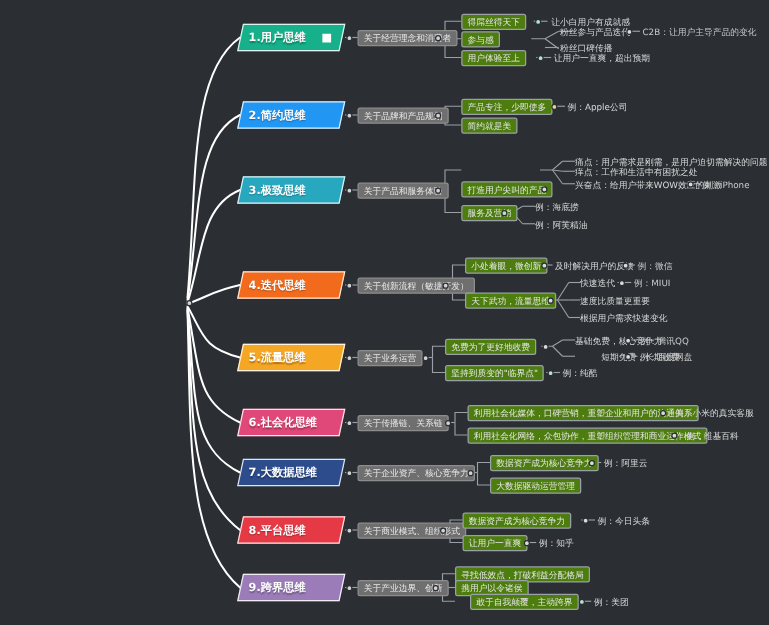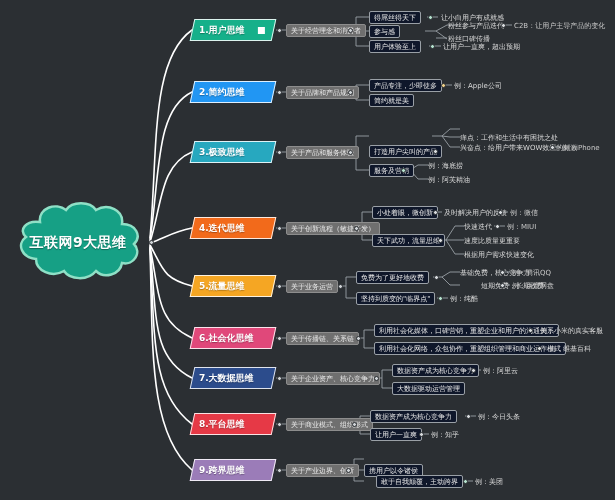--- a/index.html
+++ b/index.html
@@ -49,21 +49,21 @@
   .lv2{
     position:absolute;height:13px;
     background:#6f6f6f;border:1px solid #8d8d8d;border-radius:2px;
     display:flex;align-items:center;padding:0 4px;box-sizing:border-box;
     color:#e9e9e9;font-size:7px;white-space:nowrap;
   }
 
   
   .lv3{
     position:absolute;height:13px;
-    background:#0f172a;border:1px solid #9aa0a6;border-radius:2px;
+    background:#4d7c0f;border:1px solid #9aa0a6;border-radius:2px;
     display:flex;align-items:center;padding:0 4px;box-sizing:border-box;
     color:#e6e6e6;font-size:7px;white-space:nowrap;
   }
 
   
   .lv4{
     position:absolute;height:11px;
     display:flex;align-items:center;
     color:#d9d9d9;font-size:7px;white-space:nowrap;
   }
@@ -186,29 +186,20 @@
 
       <path d="M276,470 L286,470"></path>
       <path d="M346,470 L354,470"></path>
       <path d="M354,470 L354,459 L364,459"></path>
       <path d="M354,470 L354,470 L364,470"></path>
       <path d="M354,470 L354,481 L364,481"></path>
       <path d="M462,481 L473,481"></path>
     </g>
   </svg>
 
-  <div id="center-node">
-    <svg class="cloud-svg" width="140" height="85" viewBox="0 0 140 85">
-      <path d="M32,22 C30,8 48,2 58,10 C64,1 82,1 88,10 C100,3 116,10 114,24
-               C128,24 134,36 126,44 C134,52 126,66 114,63 C112,75 96,79 88,71
-               C80,81 62,80 56,71 C44,78 28,71 28,59 C14,58 8,44 18,37
-               C10,30 18,20 32,22 Z" fill="#16a085" stroke="#8fe0c6" stroke-width="2.5"></path>
-    </svg>
-    <div class="cloud-label">互联网9大思维</div>
-  </div>
   <div class="dot" style="left:149px;top:240px;"></div>
 
   <div class="branch" style="left:192px;top:19px;background:#16b08a;">
     <span class="btxt">1.用户思维</span>
     <span class="bicon"></span>
   </div>
   <div class="dot" style="left:277px;top:28px;"></div>
   <div class="lv2" style="left:286px;top:24px;">关于经营理念和消费者</div>
   <div class="dot" style="left:348px;top:28px;"></div>
 
@@ -241,20 +232,21 @@
 
   <div class="branch" style="left:192px;top:141px;background:#27a8bf;">
     <span class="btxt">3.极致思维</span>
   </div>
   <div class="dot" style="left:277px;top:150px;"></div>
   <div class="lv2" style="left:286px;top:146px;">关于产品和服务体验</div>
   <div class="dot" style="left:348px;top:150px;"></div>
 
   <div class="lv3" style="left:369px;top:145px;">打造用户尖叫的产品</div>
   <div class="dot plain" style="left:433px;top:149px;"></div>
+  <div class="lv4" style="left:460px;top:124px;">痛点：用户需求是刚需，是用户迫切需解决的问题</div>
   <div class="lv4" style="left:460px;top:132px;">痒点：工作和生活中有困扰之处</div>
   <div class="lv4" style="left:460px;top:142px;">兴奋点：给用户带来WOW效应的刺激</div>
   <div class="dot plain" style="left:550px;top:145px;"></div>
   <div class="lv5" style="left:562px;top:142px;">例：iPhone</div>
 
   <div class="lv3" style="left:369px;top:164px;">服务及营销</div>
   <div class="dot green" style="left:401px;top:168px;"></div>
   <div class="lv4" style="left:428px;top:160px;">例：海底捞</div>
   <div class="lv4" style="left:428px;top:174px;">例：阿芙精油</div>
 
@@ -342,18 +334,19 @@
   <div class="dot plain" style="left:419px;top:432px;"></div>
   <div class="lv4" style="left:431px;top:429px;">例：知乎</div>
 
   <div class="branch" style="left:192px;top:459px;background:#9b7cb8;">
     <span class="btxt">9.跨界思维</span>
   </div>
   <div class="dot" style="left:277px;top:468px;"></div>
   <div class="lv2" style="left:286px;top:464px;">关于产业边界、创新</div>
   <div class="dot" style="left:346px;top:468px;"></div>
 
+  <div class="lv3" style="left:364px;top:453px;">寻找低效点，打破利益分配格局</div>
   <div class="lv3" style="left:364px;top:464px;">携用户以令诸侯</div>
   <div class="lv3" style="left:376px;top:475px;">敢于自我颠覆，主动跨界</div>
   <div class="dot green" style="left:463px;top:479px;"></div>
   <div class="lv4" style="left:475px;top:476px;">例：美团</div>
 
 </div>
 
 </body></html>

